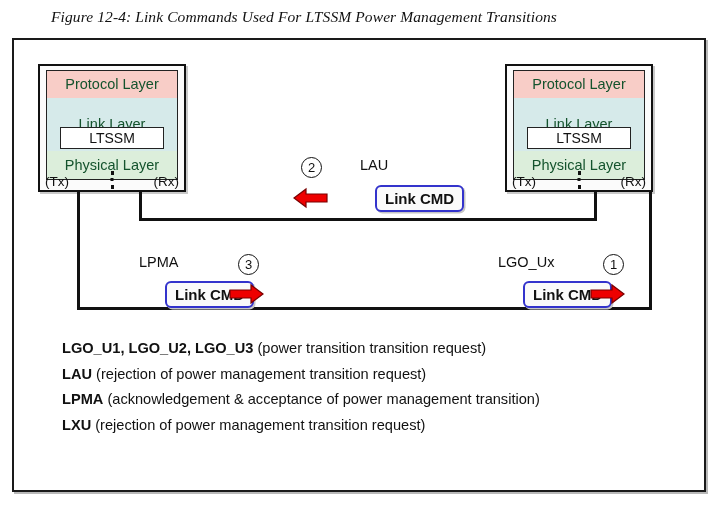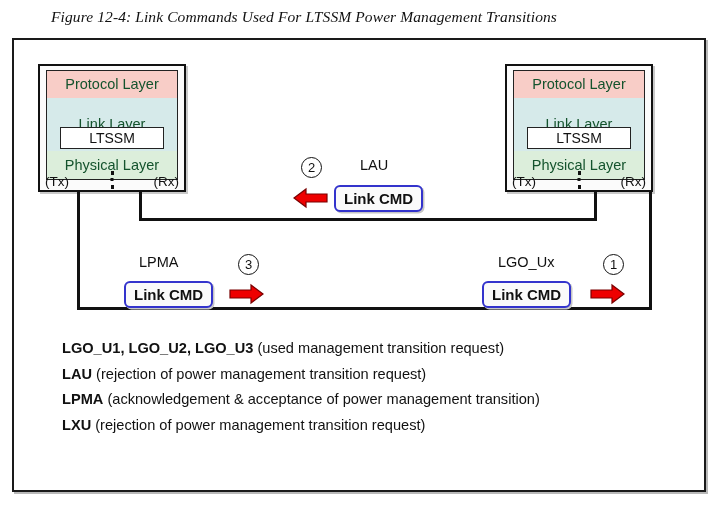--- a/index.html
+++ b/index.html
@@ -63,20 +63,21 @@
   .wire-h{height:3px;}
   .wire-v{width:3px;}
 
   
   .cmd-box{
     position:absolute; height:27px; padding:0 8px;
     border:2px solid #3333cc; border-radius:6px; background:#fafafa;
     box-sizing:border-box; display:flex; align-items:center; justify-content:center;
     font-size:15px; font-weight:bold; color:#111;
     box-shadow:1.5px 1.5px 0 #c6c6c6;
+    margin-left:41px;
   }
 
   
   .cmd-label{
     position:absolute; font-size:14.5px; color:#111; line-height:1; white-space:nowrap;
   }
 
   
   .step-circle{
     position:absolute; width:21px; height:21px; border:1.7px solid #111;
@@ -157,21 +158,21 @@
 <div class="cmd-box" style="left:482px; top:281px;">Link CMD</div>
 <div class="arrow" style="left:589px; top:282px;">
   <svg width="38" height="24" viewBox="0 0 38 24">
     <path d="M35 12 L23 3 L23 8 L2 8 L2 16 L23 16 L23 21 Z" fill="#ee0000" stroke="#7a0000" stroke-width="1.2"></path>
   </svg>
 </div>
 
 <div id="legend">
   <div class="legend-line">
     <b>LGO_U1, LGO_U2, LGO_U3</b>
-    <span>(used management transition request)</span>
+    <span>(power transition transition request)</span>
   </div>
   <div class="legend-line">
     <b>LAU</b>
     <span>(rejection of power management transition request)</span>
   </div>
   <div class="legend-line">
     <b>LPMA</b>
     <span>(acknowledgement &amp; acceptance of power management transition)</span>
   </div>
   <div class="legend-line">

